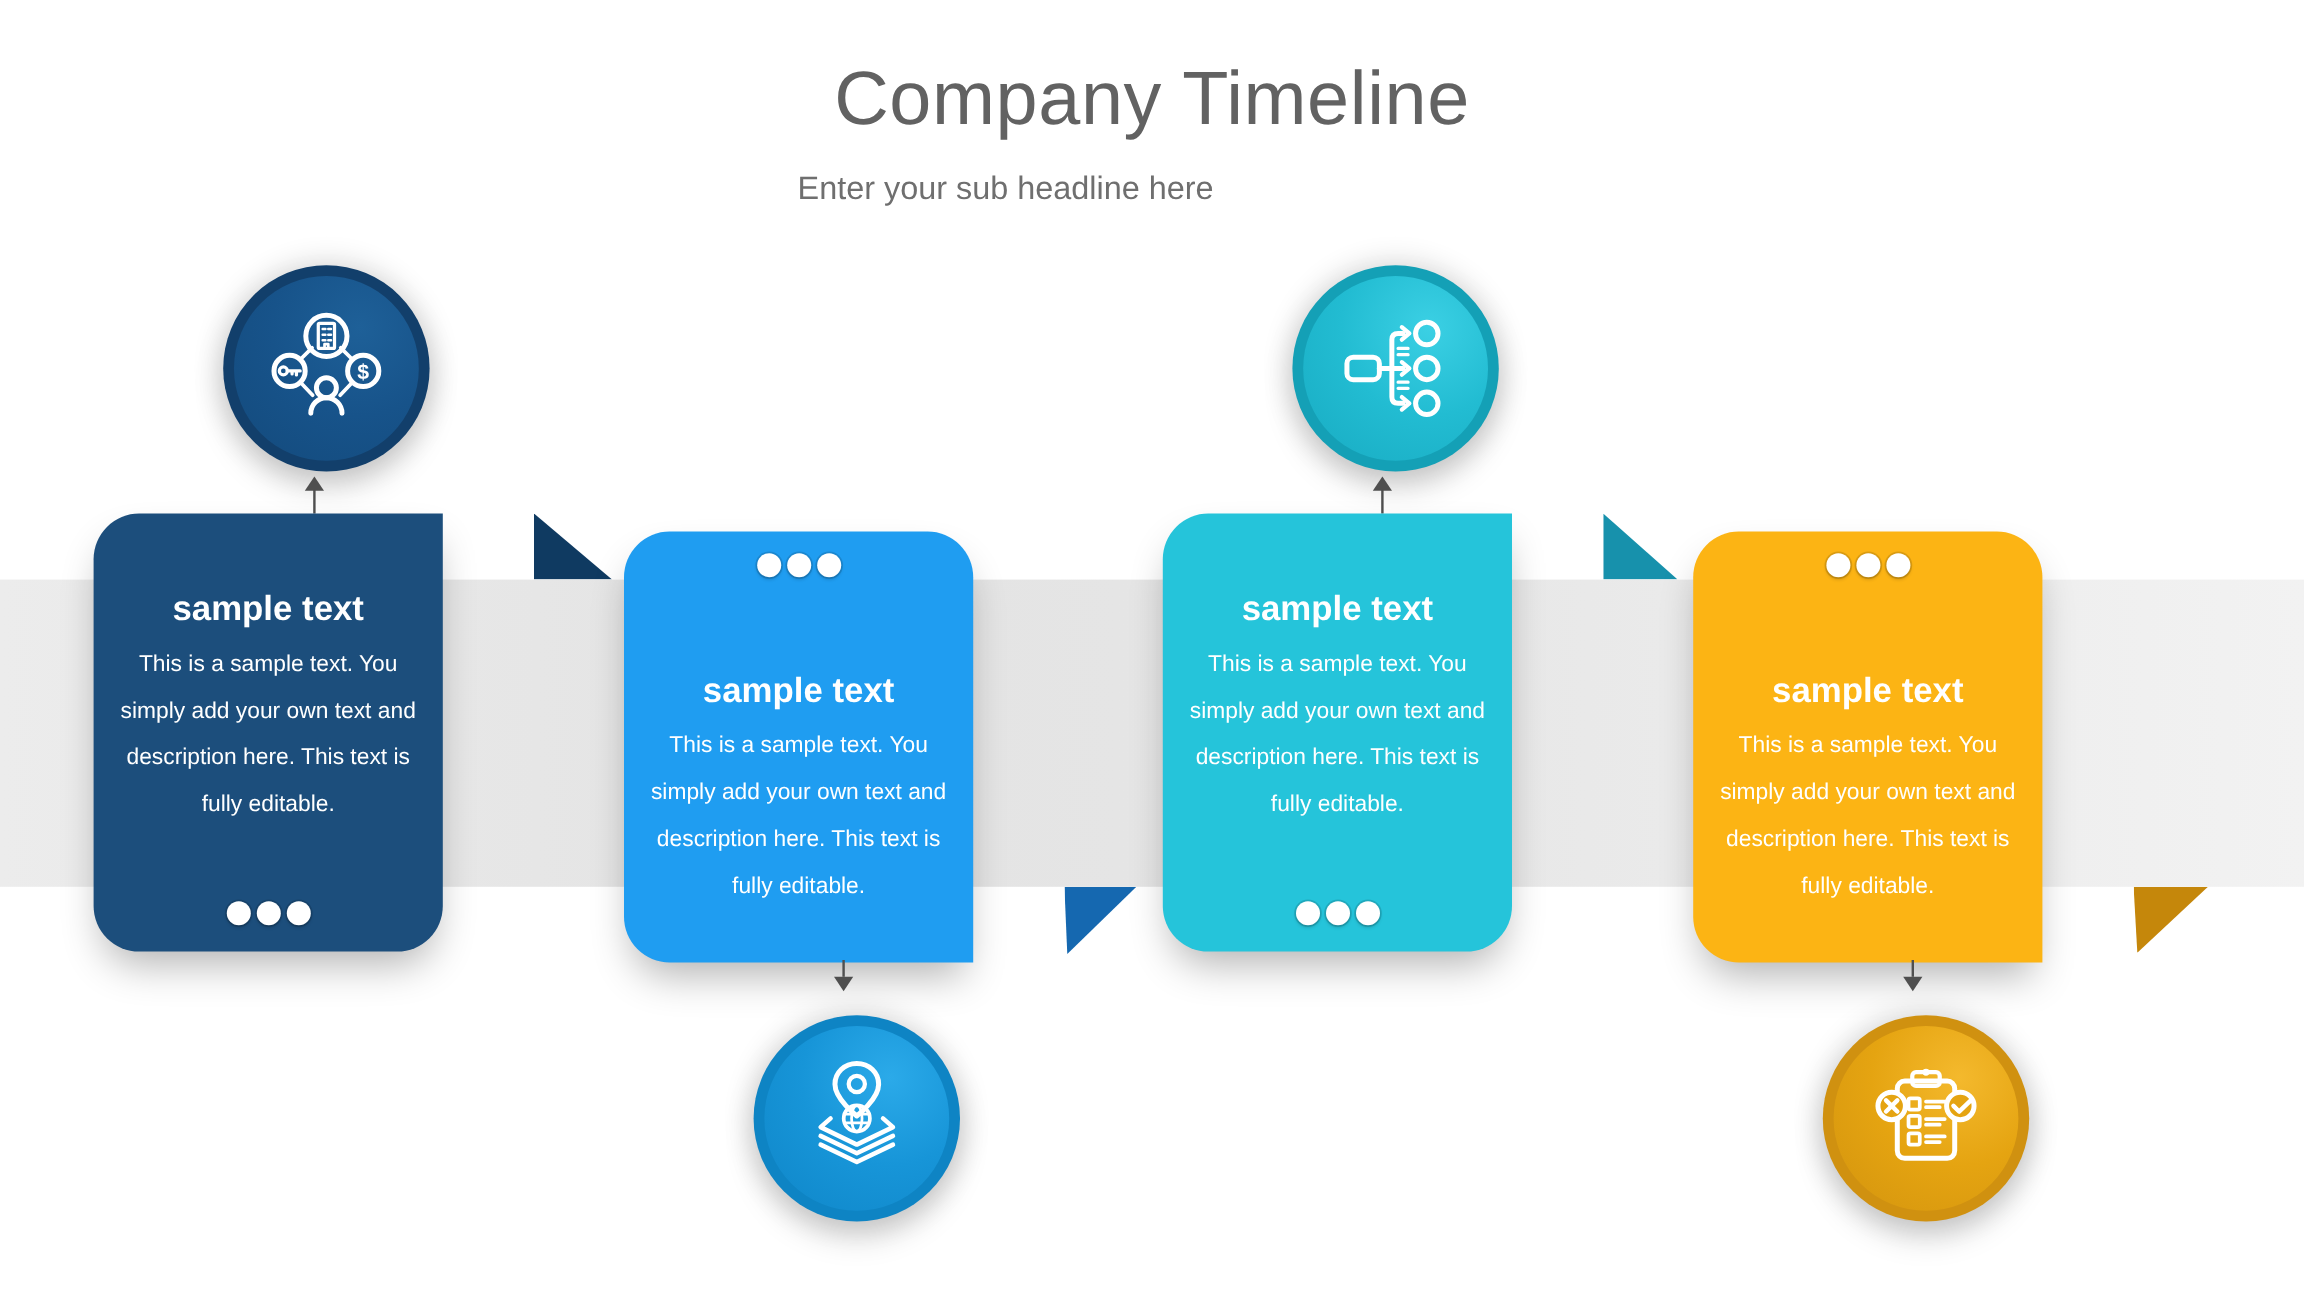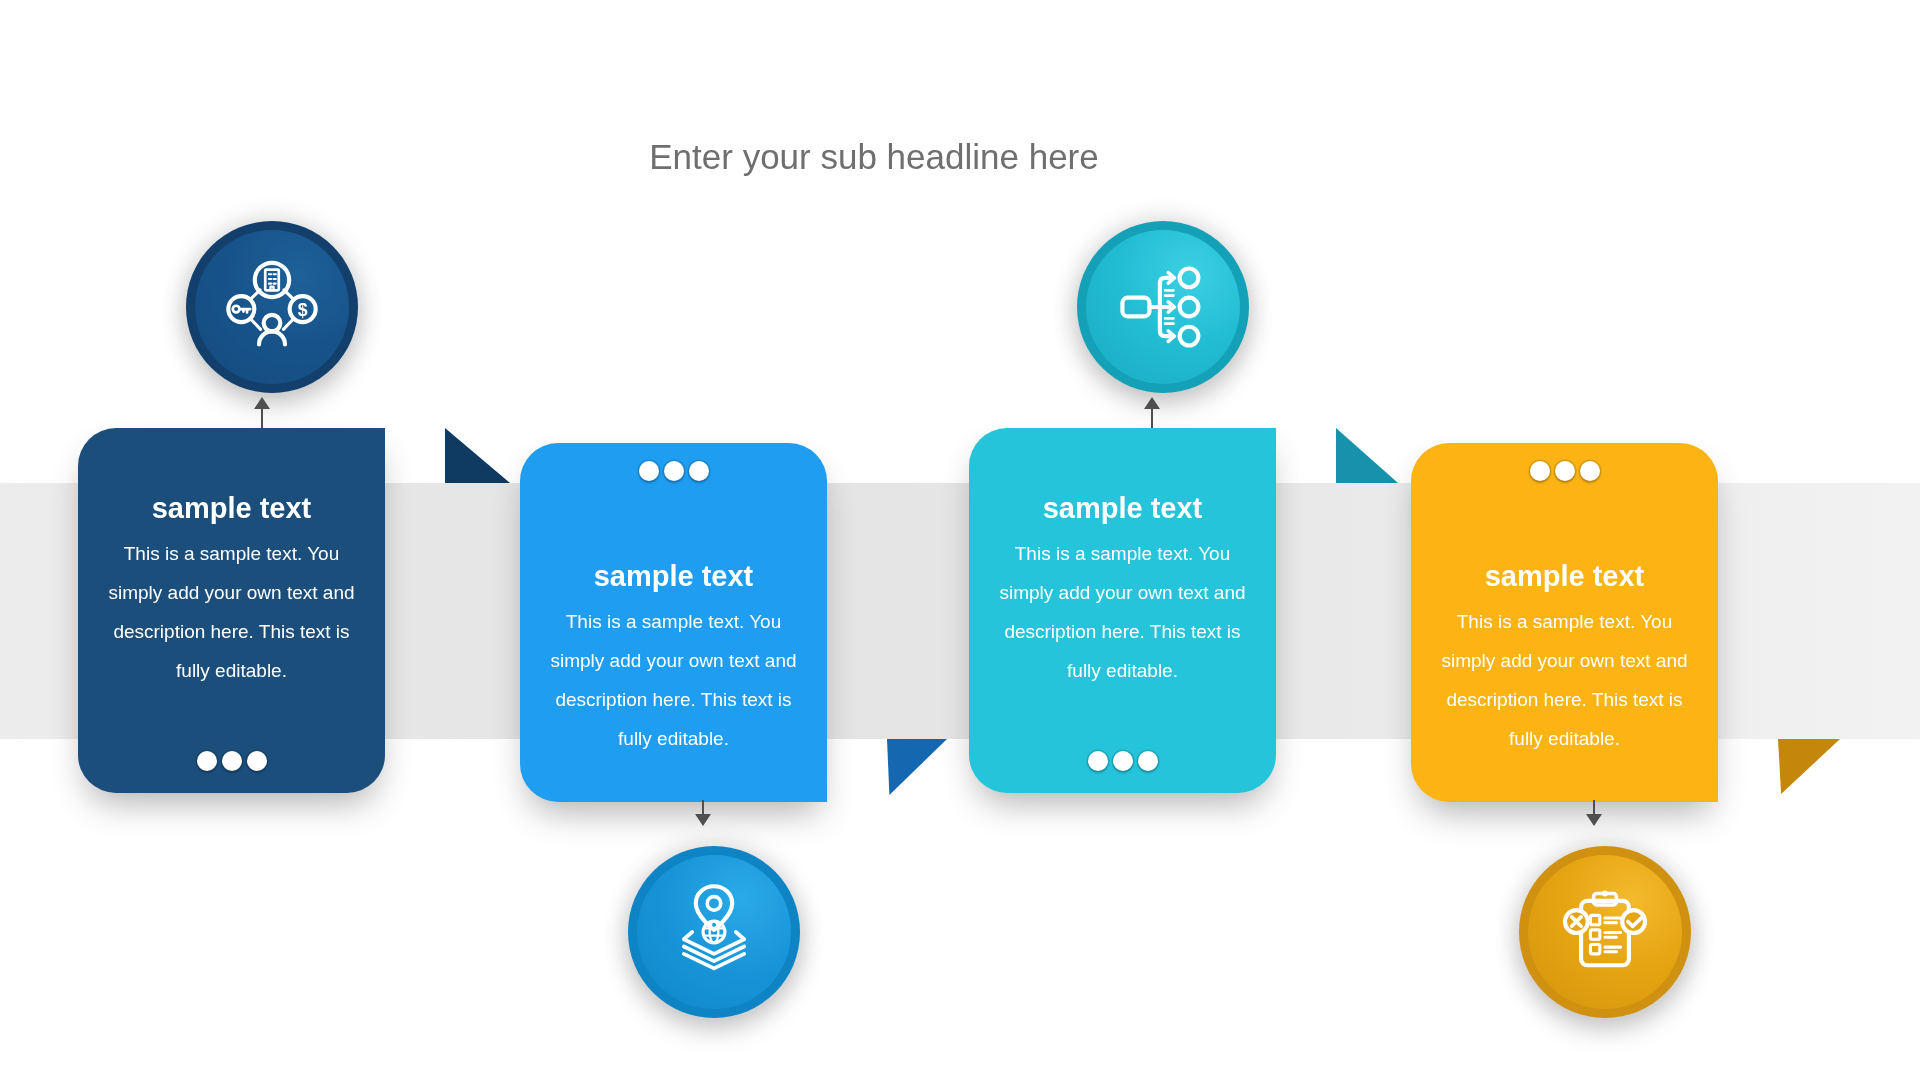--- a/index.html
+++ b/index.html
@@ -3,29 +3,29 @@
 <meta charset="utf-8">
 <style>
   html,body{margin:0;padding:0;background:#fff;}
   .stage{position:relative;width:1920px;height:1080px;background:var(--background,#fff);
          font-family:"Liberation Sans", sans-serif;overflow:hidden;}
 
   
   .page-title{position:absolute;top:46px;left:0;width:1920px;text-align:center;margin:0;
               font-size:63px;line-height:72px;font-weight:400;color:var(--title-color,#626262);letter-spacing:.5px;}
   .page-subtitle{position:absolute;top:140px;left:0;width:1676px;text-align:center;margin:0;
-              font-size:35px;line-height:34px;font-weight:400;color:var(--subtitle-color,#6f6f6f);padding-left:36px;}
+              font-size:27px;line-height:34px;font-weight:400;color:var(--subtitle-color,#6f6f6f);}
 
   
   .band{position:absolute;left:0;top:483px;width:1920px;height:256px;
         background:linear-gradient(90deg,var(--band-left,#ececec) 0%,var(--band-mid,#e3e3e3) 35%,#e7e7e7 62%,var(--band-right,#f2f2f2) 100%);}
 
   
   .card{position:absolute;width:291px;background:var(--card);border-radius:38px;
-        box-shadow:0 18px 34px -8px rgba(0,0,0,.30);padding-left:16px;}
+        box-shadow:0 18px 34px -8px rgba(0,0,0,.30);}
   .card.upper{top:428px;height:365px;border-radius:38px 0 38px 38px;}
   .card.lower{top:443px;height:359px;border-radius:38px 38px 0 38px;}
   .g1 .card{left:78px;}  .g2 .card{left:520px;}  .g3 .card{left:969px;}  .g4 .card{left:1411px;}
 
   .fold{position:absolute;background:var(--fold);}
   .g1 .fold{left:445px;top:428px;width:65px;height:55px;clip-path:polygon(0 0,100% 100%,0 100%);}
   .g3 .fold{left:1336px;top:428px;width:62px;height:55px;clip-path:polygon(0 0,100% 100%,0 100%);}
   .g2 .fold{left:887px;top:739px;width:60px;height:56px;clip-path:polygon(0 0,100% 0,4% 100%);}
   .g4 .fold{left:1778px;top:739px;width:62px;height:55px;clip-path:polygon(0 0,100% 0,5% 100%);}
 
@@ -62,20 +62,21 @@
   .arrow.down .shaft{top:0;height:14px;}
   .arrow.down .head{top:14px;border-top:12px solid var(--arrow-color,#4f4f4f);}
   .g1 .arrow{left:254px;} .g3 .arrow{left:1144px;}
   .g2 .arrow{left:695px;} .g4 .arrow{left:1586px;}
 </style>
 </head>
 <body>
 
 <div class="stage">
 
+  <h1 class="page-title">Company Timeline</h1>
   <p class="page-subtitle">Enter your sub headline here</p>
 
   <div class="band"></div>
 
   <section class="group g1" style="--card: #1c4e7c; --fold: #0f3a61; --ring: #123f6b; --disk-light: #1e6098; --disk-mid: #17538a; --disk-dark: #134a7c;">
     <div class="fold"></div>
     <div class="icon-circle">
       <div class="disk">
         <svg viewBox="0 0 100 100" fill="none" stroke="#ffffff" stroke-width="4" stroke-linecap="round" stroke-linejoin="round">
           <circle cx="50" cy="24" r="16.5"></circle>

